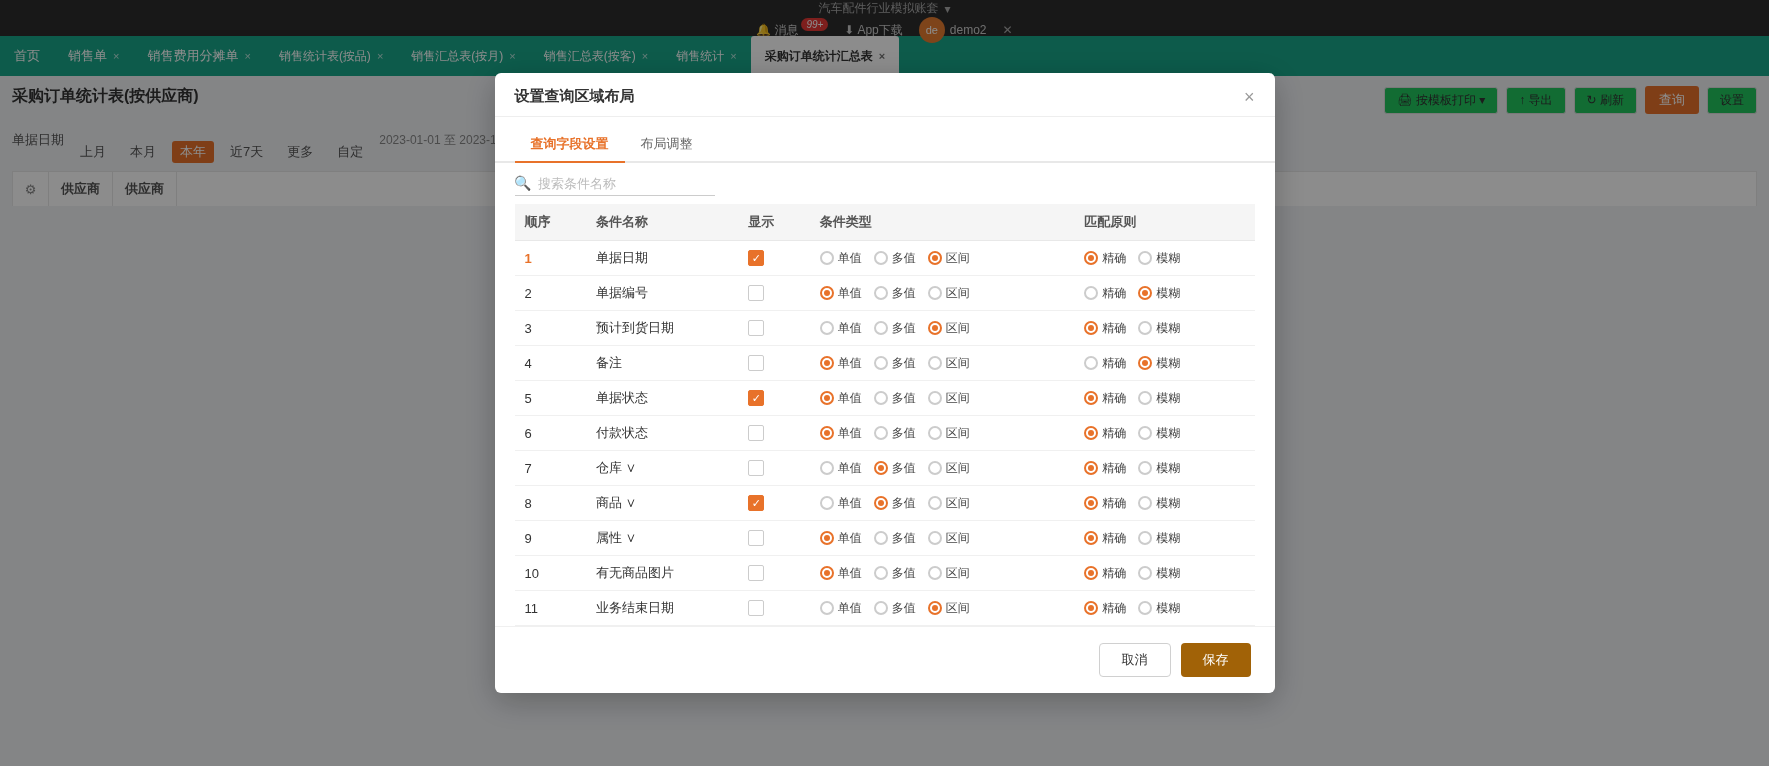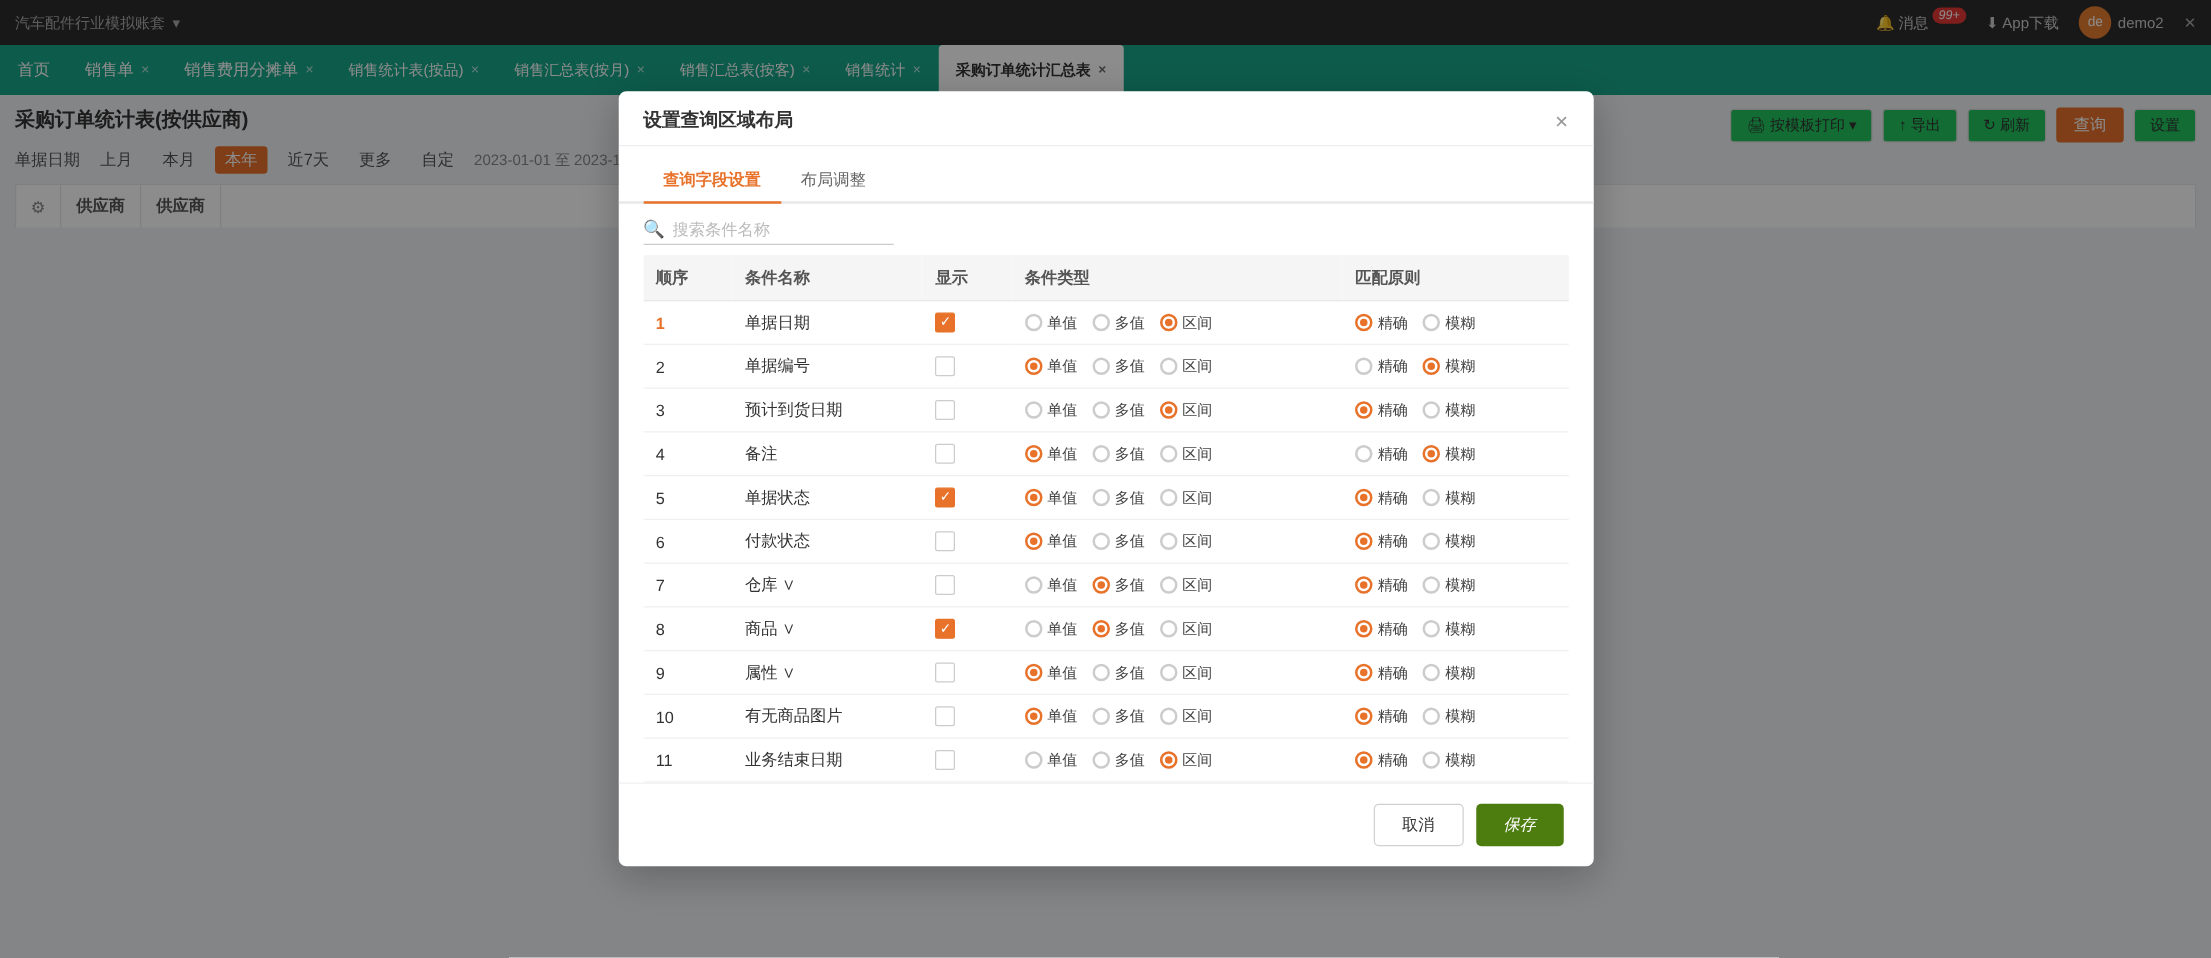--- a/index.html
+++ b/index.html
@@ -7,20 +7,21 @@
 
     
     .top-bar {
       height: 36px;
       background: #2c2c2c;
       display: flex;
       align-items: center;
       justify-content: space-between;
       padding: 0 12px;
       color: #ccc;
+      flex-direction: column;
     }
     .top-bar-left { font-size: 12px; color: #aaa; display: flex; align-items: center; gap: 6px; }
     .top-bar-right { display: flex; align-items: center; gap: 16px; font-size: 12px; color: #ccc; }
     .badge-red {
       background: #e53935;
       color: #fff;
       border-radius: 8px;
       padding: 1px 5px;
       font-size: 10px;
       position: relative;
@@ -95,20 +96,21 @@
       padding: 5px 14px;
       border-radius: 3px;
       cursor: pointer;
       font-size: 13px;
     }
     .filter-tag {
       padding: 2px 8px;
       border-radius: 3px;
       cursor: pointer;
       color: #555;
+      margin-top: 24px;
     }
     .filter-tag.active {
       background: #e8722a;
       color: #fff;
     }
 
     
     .table-header-row {
       display: flex;
       background: #fff;
@@ -304,27 +306,26 @@
       padding: 7px 22px;
       border: 1px solid #d0d0d0;
       background: #fff;
       border-radius: 4px;
       cursor: pointer;
       font-size: 13px;
       color: #333;
     }
     .btn-save {
       padding: 7px 22px;
-      background: #4d7c0f;
+      background: #a16207;
       color: #fff;
       border: none;
       border-radius: 4px;
       cursor: pointer;
       font-size: 13px;
-      font-style: italic;
     }
 
     .top-right-btns {
       position: absolute;
       top: 10px;
       right: 12px;
       display: flex;
       align-items: center;
       gap: 8px;
     }

